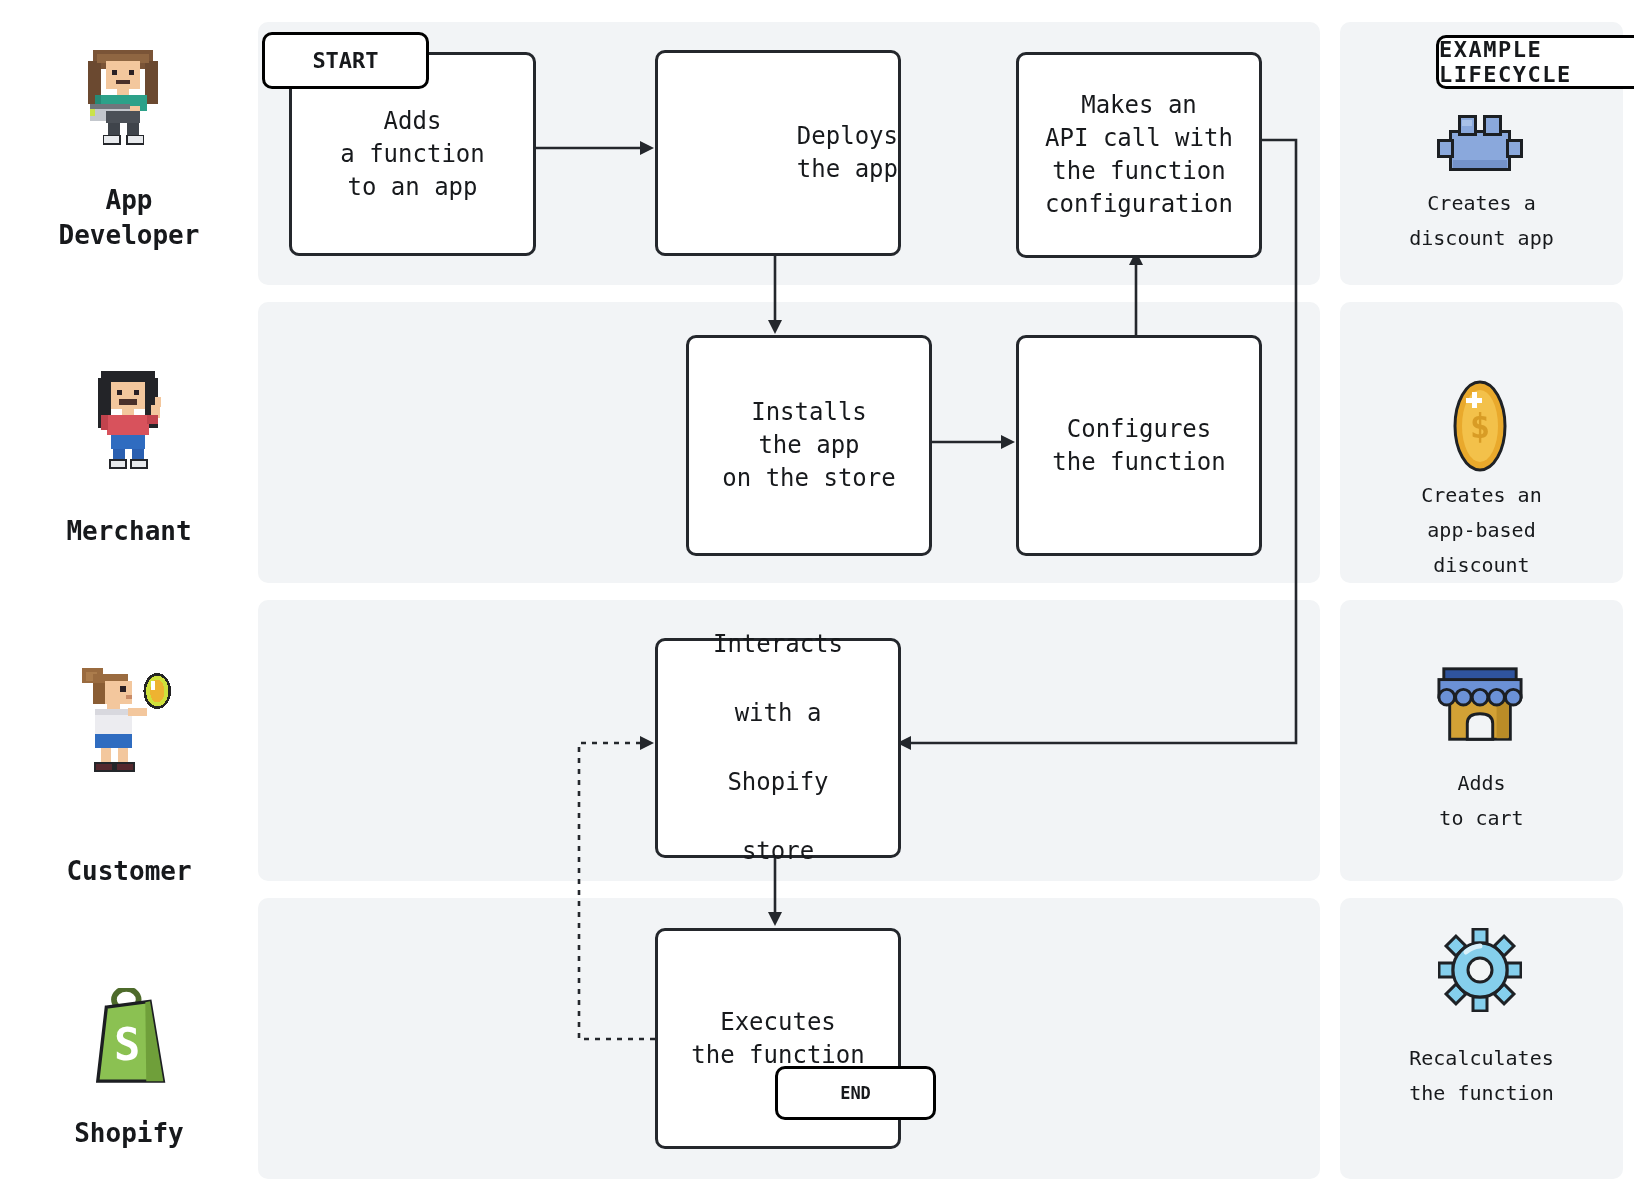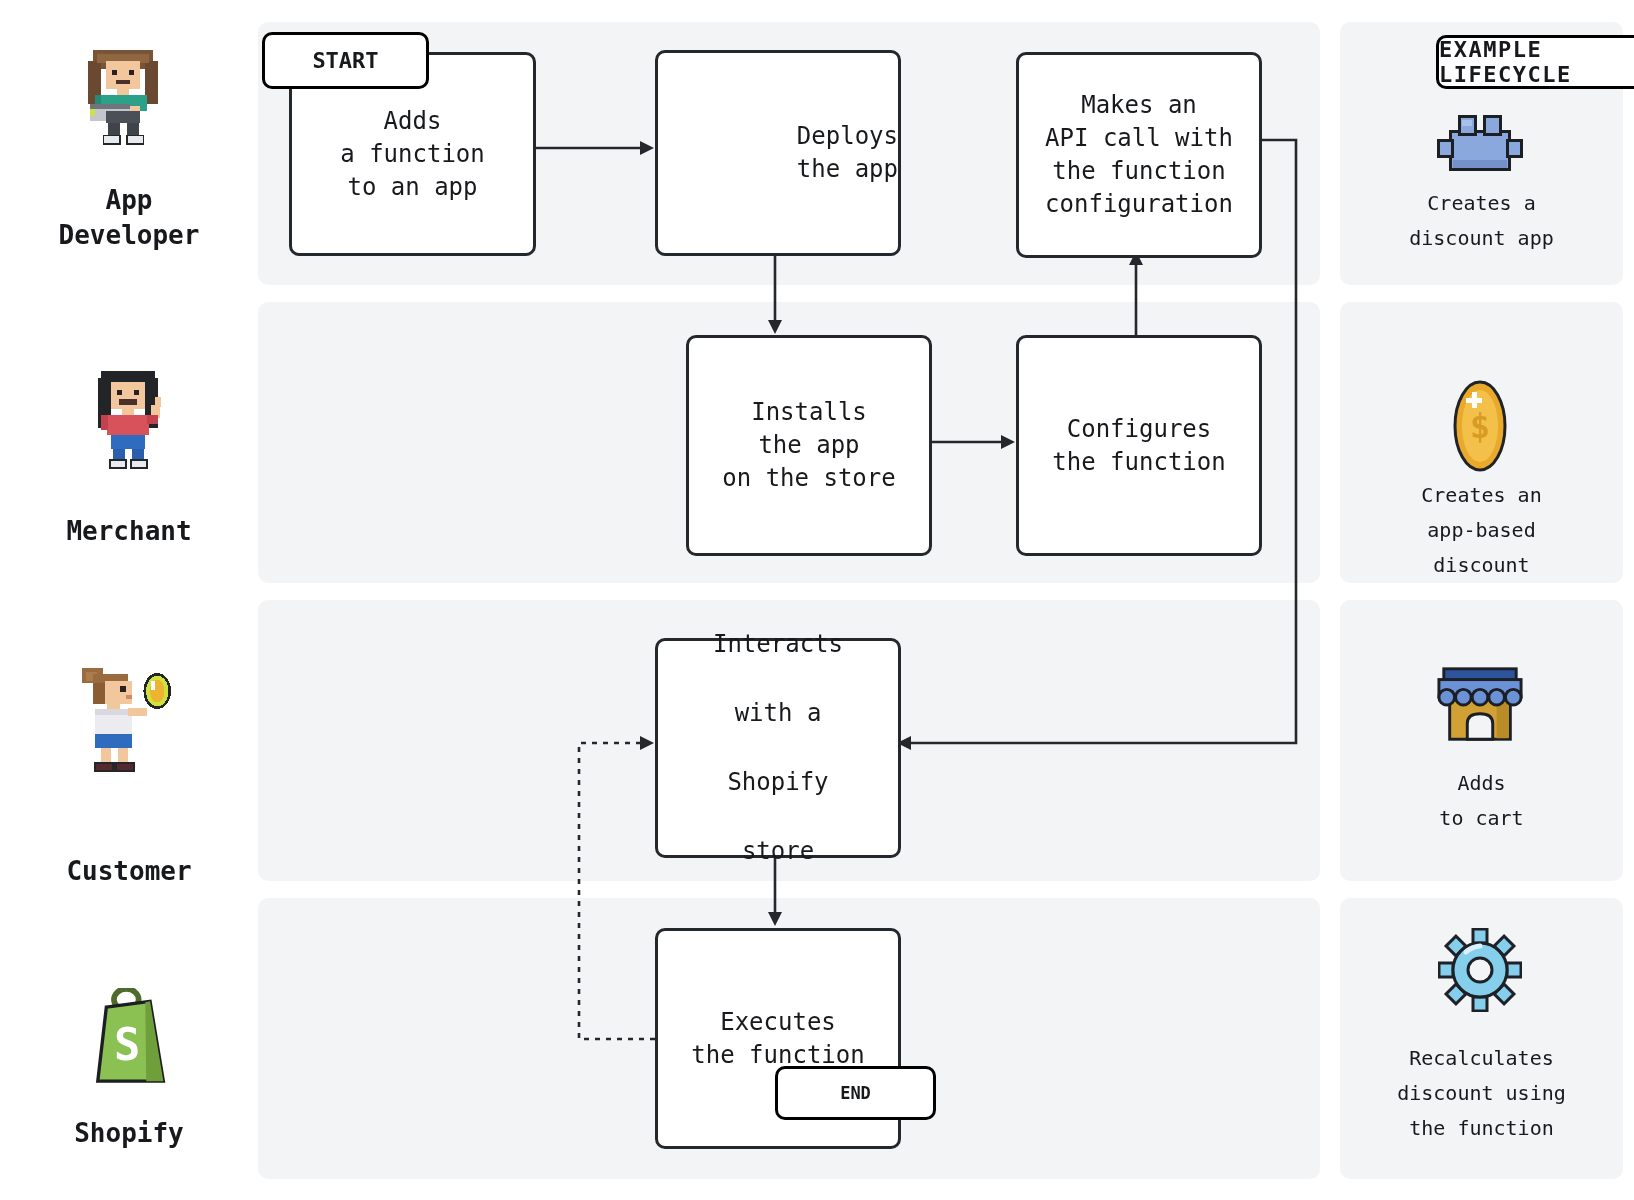--- a/index.html
+++ b/index.html
@@ -274,17 +274,16 @@
     <div class="cap-line">Creates an</div>
     <div class="cap-line">app-based</div>
     <div class="cap-line">discount</div>
   </div>
   <div id="cap-3" class="caption">
     <div class="cap-line">Adds</div>
     <div class="cap-line">to cart</div>
   </div>
   <div id="cap-4" class="caption">
     <div class="cap-line">Recalculates</div>
-    <div class="cap-line">discount using</div>
     <div class="cap-line">the function</div>
   </div>
 
 </div>
 
 </body></html>

